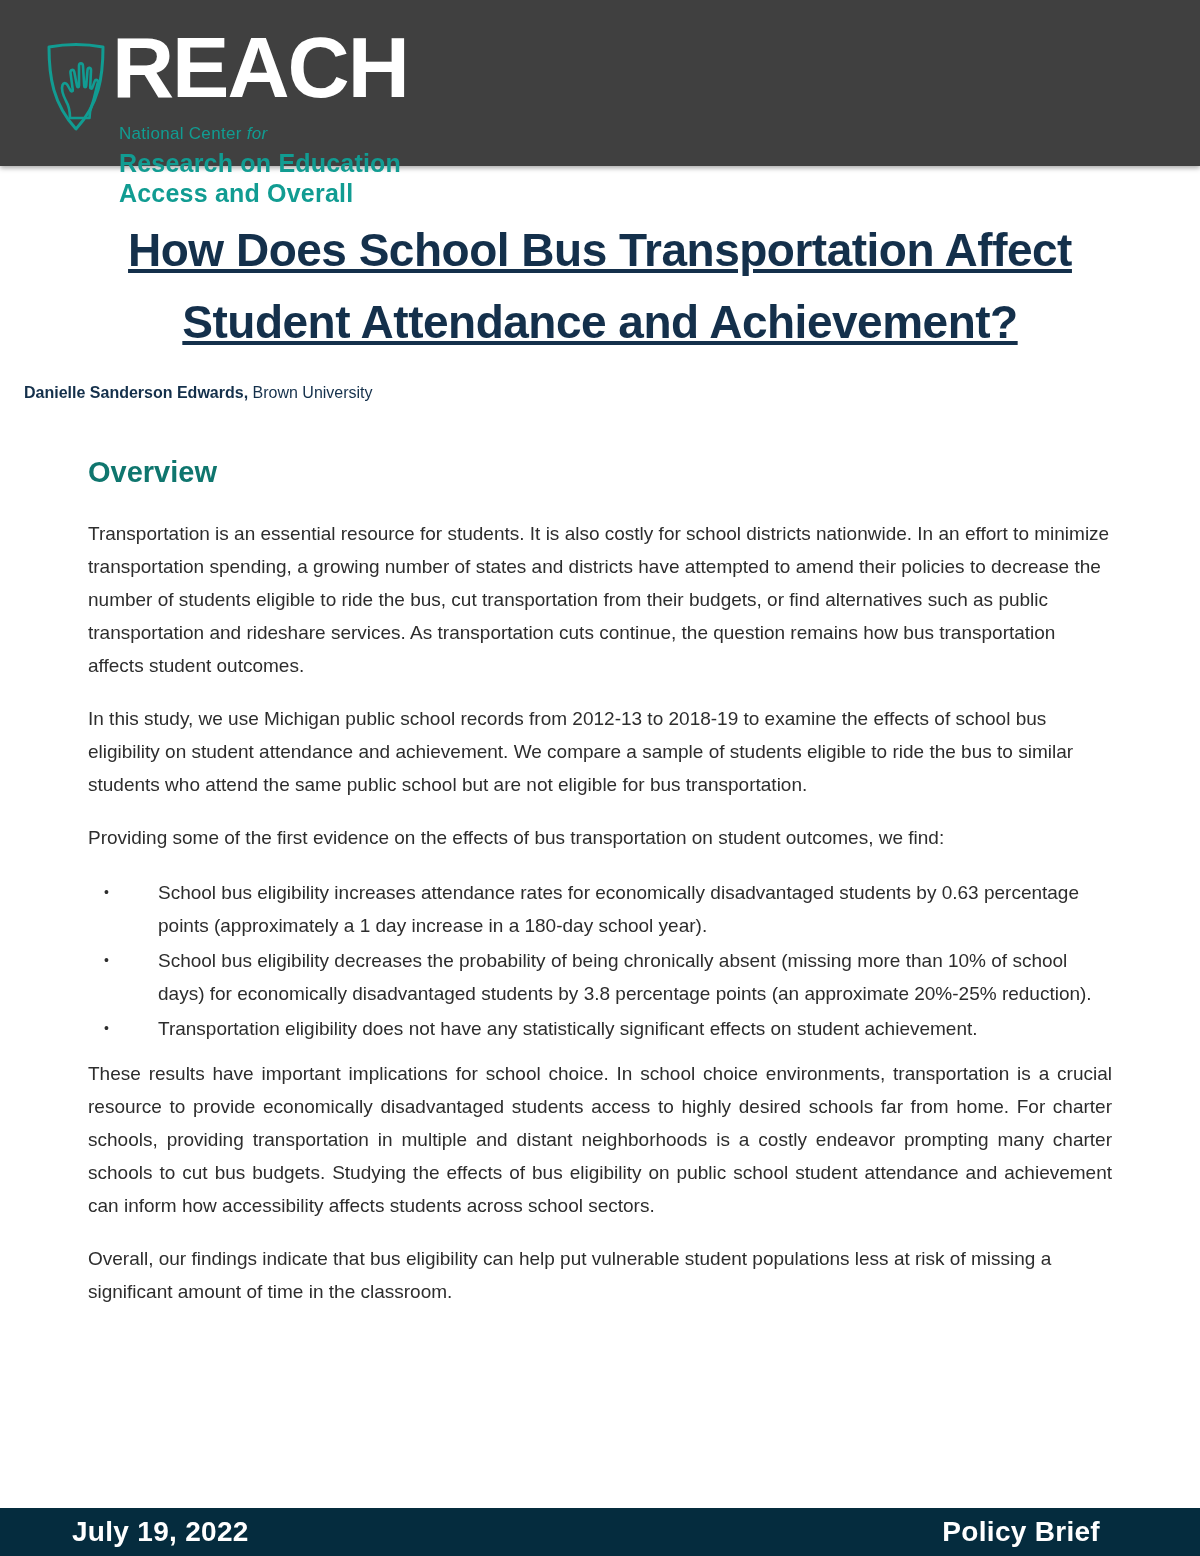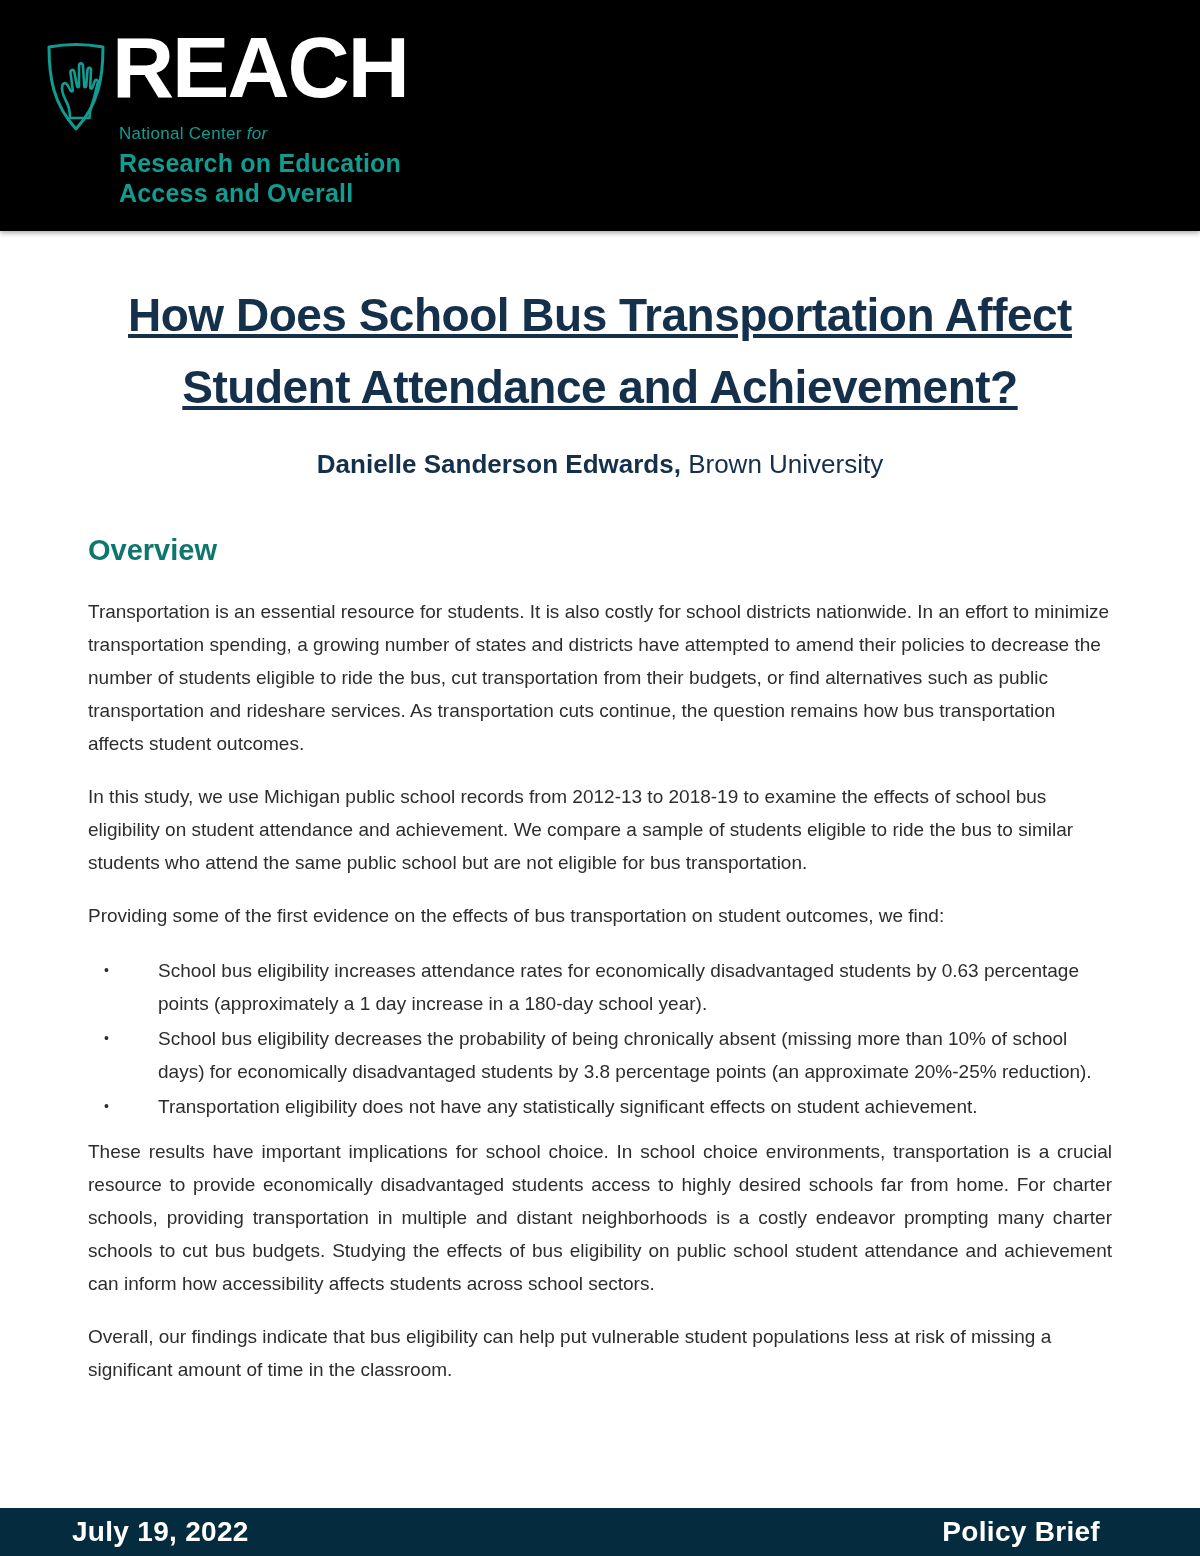--- a/index.html
+++ b/index.html
@@ -9,22 +9,22 @@
     width: 1200px;
     height: 1556px;
     background: #ffffff;
     overflow: hidden;
     font-family: "Liberation Sans", sans-serif;
   }
 
   
   .masthead {
     position: relative;
-    height: 231px;
-    background: #000000;
+    height: 166px;
+    background: #404040;
     box-shadow: 0 2px 5px rgba(0,0,0,0.35);
   }
   .shield-logo {
     position: absolute;
     left: 46px;
     top: 42px;
     width: 60px;
     height: 91px;
   }
   .wordmark {
@@ -63,24 +63,24 @@
     max-width: 990px;
     text-align: center;
     font-size: 46px;
     line-height: 72px;
     font-weight: 700;
     letter-spacing: -0.5px;
     color: #14304b;
     text-decoration: underline;
   }
   .byline {
-    text-align: center;
     margin: 26px 0 0 0;
-    font-size: 26px;
+    font-size: 16px;
     color: #14304b;
+    padding-left: 24px;
   }
   .byline strong { font-weight: 700; }
 
   
   .content {
     padding: 0 88px;
     color: #2d2d2d;
   }
   .section-heading {
     margin: 54px 0 28px 0;

